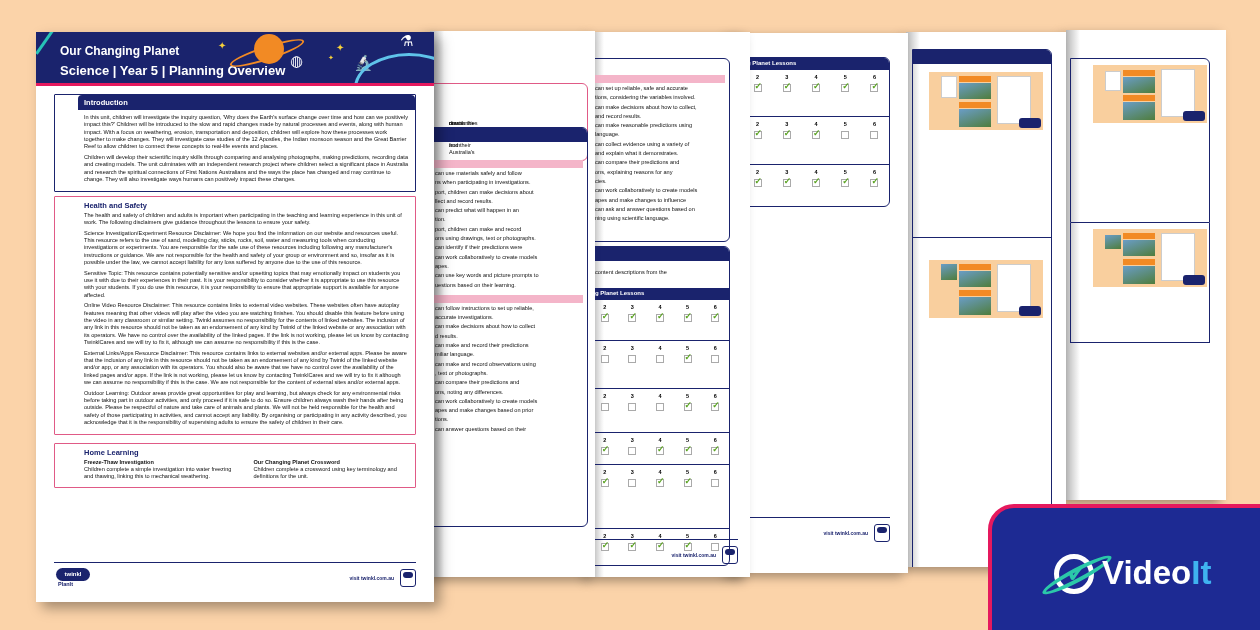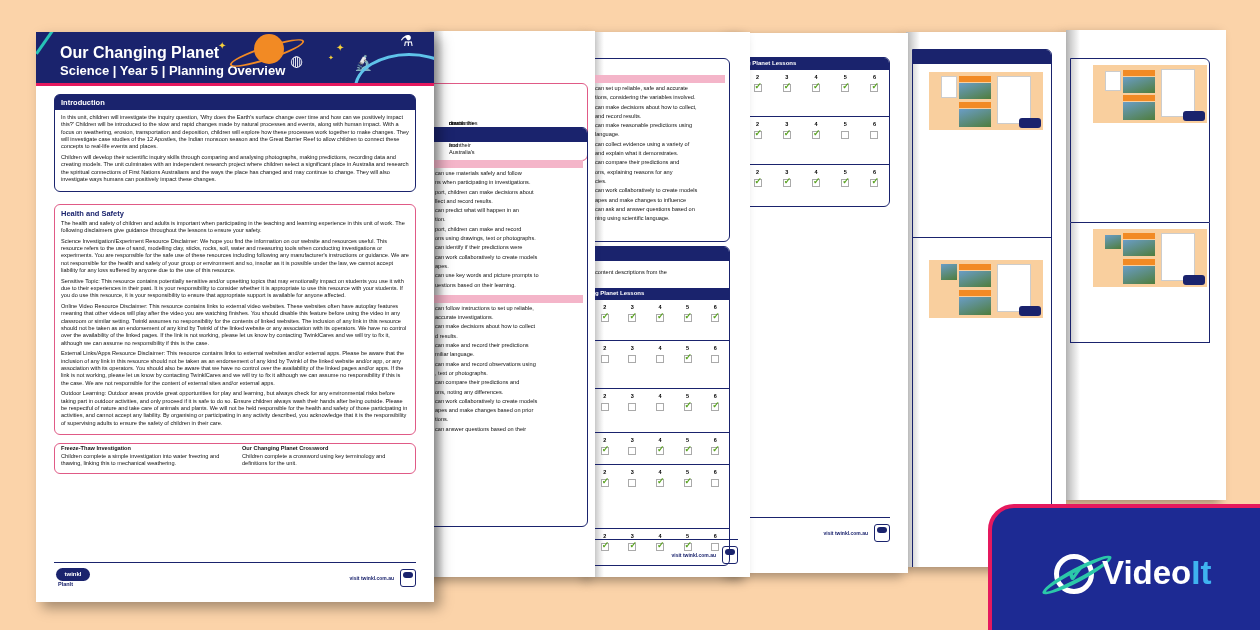--- a/index.html
+++ b/index.html
@@ -13,34 +13,34 @@
   #p6 { left: 1066px; top: 30px; width: 160px; height: 470px; }
   #p5 { left: 906px;  top: 32px; width: 160px; height: 535px; }
   #p4 { left: 730px;  top: 33px; width: 178px; height: 540px; }
   #p3 { left: 590px;  top: 32px; width: 160px; height: 545px; }
   #p2 { left: 430px;  top: 31px; width: 165px; height: 546px; }
   #p1 { left: 36px;   top: 32px; width: 398px; height: 570px; box-shadow: 6px 6px 12px rgba(0,0,0,0.35); }
 
   
   .hero { position: relative; height: 54px; background: #1a236d; border-bottom: 3px solid #e5195e; overflow: hidden; }
   .hero .teal-line { position:absolute; left:-6px; top:8px; width:30px; height:3px; background:#27c3b7; transform: rotate(-55deg); }
-  .hero .title { position:absolute; left:24px; top:12px; color:#fff; font-weight:700; font-size:16px; }
+  .hero .title { position:absolute; left:24px; top:12px; color:#fff; font-weight:700; font-size:12px; }
   .hero .subtitle { position:absolute; left:24px; top:31px; color:#fff; font-weight:700; font-size:13px; }
   .hero .planet { position:absolute; left:218px; top:2px; width:30px; height:30px; border-radius:50%; background:#f28a24; }
   .hero .ring { position:absolute; left:192px; top:14px; width:78px; height:14px; border:2px solid #f28a24; border-radius:50%; transform: rotate(-18deg); }
   .hero .star { position:absolute; color:#f8d23a; font-size:10px; }
   .hero .icon-w { position:absolute; color:#fff; font-size:15px; }
   .hero .arc { position:absolute; right:-30px; bottom:-40px; width:110px; height:70px; border:3px solid #5fc3ea; border-radius:50%; }
 
-  .box { margin: 0 18px; border-radius: 6px; }
+  .box { margin: 0 18px; border-radius: 1px; padding-left: 23px; }
   .intro { margin-top: 8px; border: 1.5px solid #1a236d; }
   .intro .bar { background:#1a236d; color:#fff; font-weight:700; font-size:7.5px; padding:3px 6px; border-radius:4px 4px 0 0; }
   .body-text { font-size: 5.6px; line-height: 7.3px; color: #111; padding: 4px 6px; }
   .body-text p { margin-bottom: 3.5px; }
-  .hs { margin-top: 12px; border: 1.5px solid #e05a86; }
+  .hs { margin-top: 4px; border: 1.5px solid #e05a86; }
   .box-title { color:#1a236d; font-weight:700; font-size:7.5px; padding:4px 6px 1px; }
   .hl { margin-top: 8px; border: 1.5px solid #e05a86; }
   .hl .cols { display:flex; gap: 14px; padding: 1px 6px 6px; }
   .hl .col { flex:1; font-size:5.6px; line-height:7.3px; color:#111; }
   .hl .col b { display:block; }
 
   .footer { position:absolute; left:18px; right:18px; bottom:10px; height:30px; border-top: 1.5px solid #1a236d; }
   .twinkl-logo { position:absolute; left:2px; top:5px; width:34px; height:13px; background:#1a236d; border-radius:7px; color:#fff; font-size:6px; font-weight:700; text-align:center; line-height:13px; }
   .planit-small { position:absolute; left:4px; top:18px; font-size:5.5px; font-weight:700; color:#1a236d; }
   .visit { position:absolute; right:22px; top:12px; font-size:5px; font-weight:700; color:#1a236d; }
@@ -497,20 +497,21 @@
       <p>The health and safety of children and adults is important when participating in the teaching and learning experience in this unit of work. The following disclaimers give guidance throughout the lessons to ensure your safety.</p>
       <p>Science Investigation/Experiment Resource Disclaimer: We hope you find the information on our website and resources useful. This resource refers to the use of sand, modelling clay, sticks, rocks, soil, water and measuring tools when conducting investigations or experiments. You are responsible for the safe use of these resources including following any manufacturer's instructions or guidance. We are not responsible for the health and safety of your group or environment and so, insofar as it is possible under the law, we cannot accept liability for any loss suffered by anyone due to the use of this resource.</p>
       <p>Sensitive Topic: This resource contains potentially sensitive and/or upsetting topics that may emotionally impact on students you use it with due to their experiences in their past. It is your responsibility to consider whether it is appropriate to use this resource with your students. If you do use this resource, it is your responsibility to ensure that appropriate support is available for anyone affected.</p>
       <p>Online Video Resource Disclaimer: This resource contains links to external video websites. These websites often have autoplay features meaning that other videos will play after the video you are watching finishes. You should disable this feature before using the video in any classroom or similar setting. Twinkl assumes no responsibility for the contents of linked websites. The inclusion of any link in this resource should not be taken as an endorsement of any kind by Twinkl of the linked website or any association with its operators. We have no control over the availability of the linked pages. If the link is not working, please let us know by contacting TwinklCares and we will try to fix it, although we can assume no responsibility if this is the case.</p>
       <p>External Links/Apps Resource Disclaimer: This resource contains links to external websites and/or external apps. Please be aware that the inclusion of any link in this resource should not be taken as an endorsement of any kind by Twinkl of the linked website and/or app, or any association with its operators. You should also be aware that we have no control over the availability of the linked pages and/or apps. If the link is not working, please let us know by contacting TwinklCares and we will try to fix it although we can assume no responsibility if this is the case. We are not responsible for the content of external sites and/or external apps.</p>
       <p>Outdoor Learning: Outdoor areas provide great opportunities for play and learning, but always check for any environmental risks before taking part in outdoor activities, and only proceed if it is safe to do so. Ensure children always wash their hands after being outside. Please be respectful of nature and take care of animals and plants. We will not be held responsible for the health and safety of those participating in activities, and cannot accept any liability. By organising or participating in any activity described, you acknowledge that it is the responsibility of supervising adults to ensure the safety of children in their care.</p>
     </div>
   </div>
 
   <div class="box hl">
+    <div class="box-title">Home Learning</div>
     <div class="cols">
       <div class="col">
         <b>Freeze-Thaw Investigation</b>
         <span>Children complete a simple investigation into water freezing and thawing, linking this to mechanical weathering.</span>
       </div>
       <div class="col">
         <b>Our Changing Planet Crossword</b>
         <span>Children complete a crossword using key terminology and definitions for the unit.</span>
       </div>
     </div>

